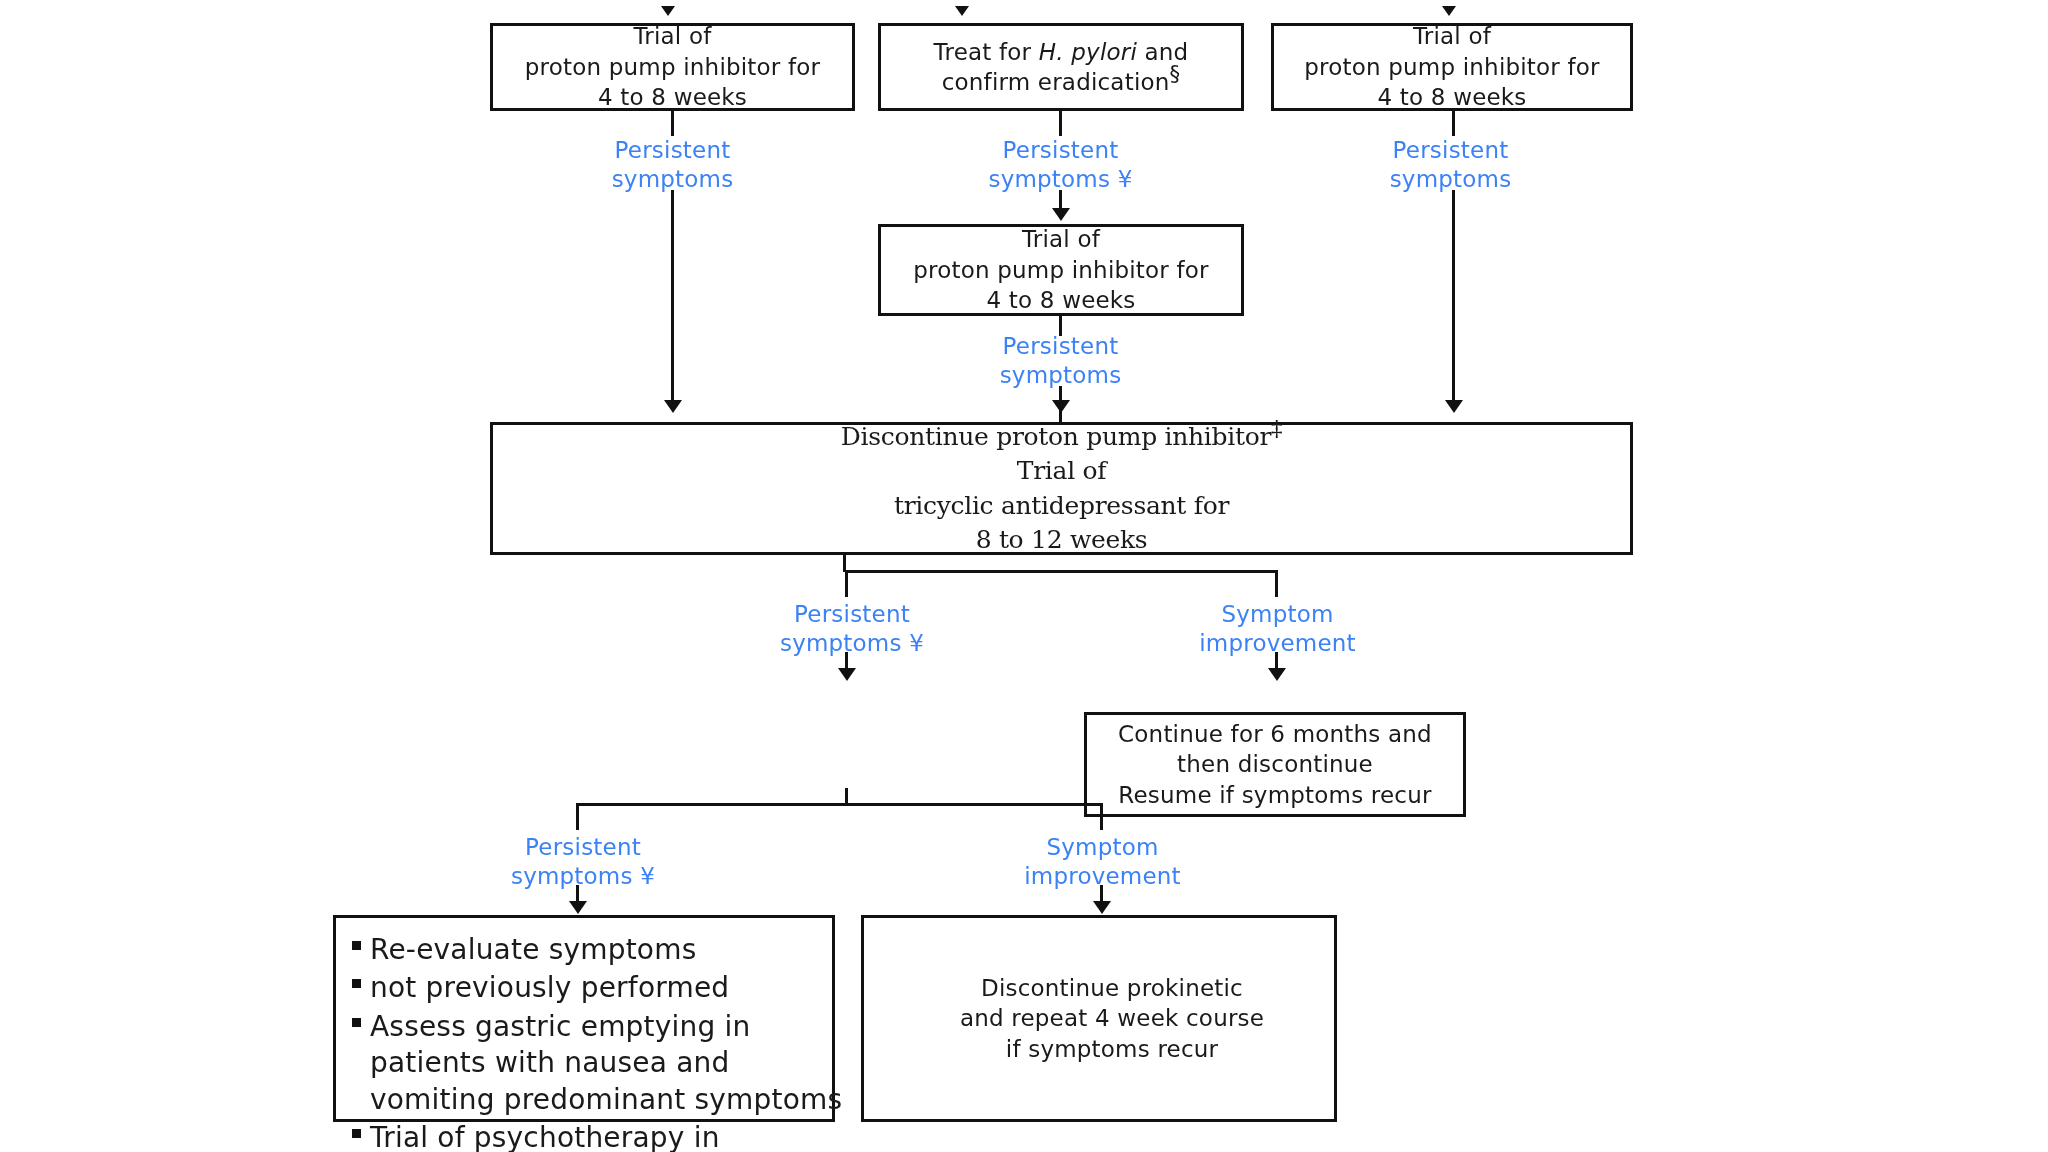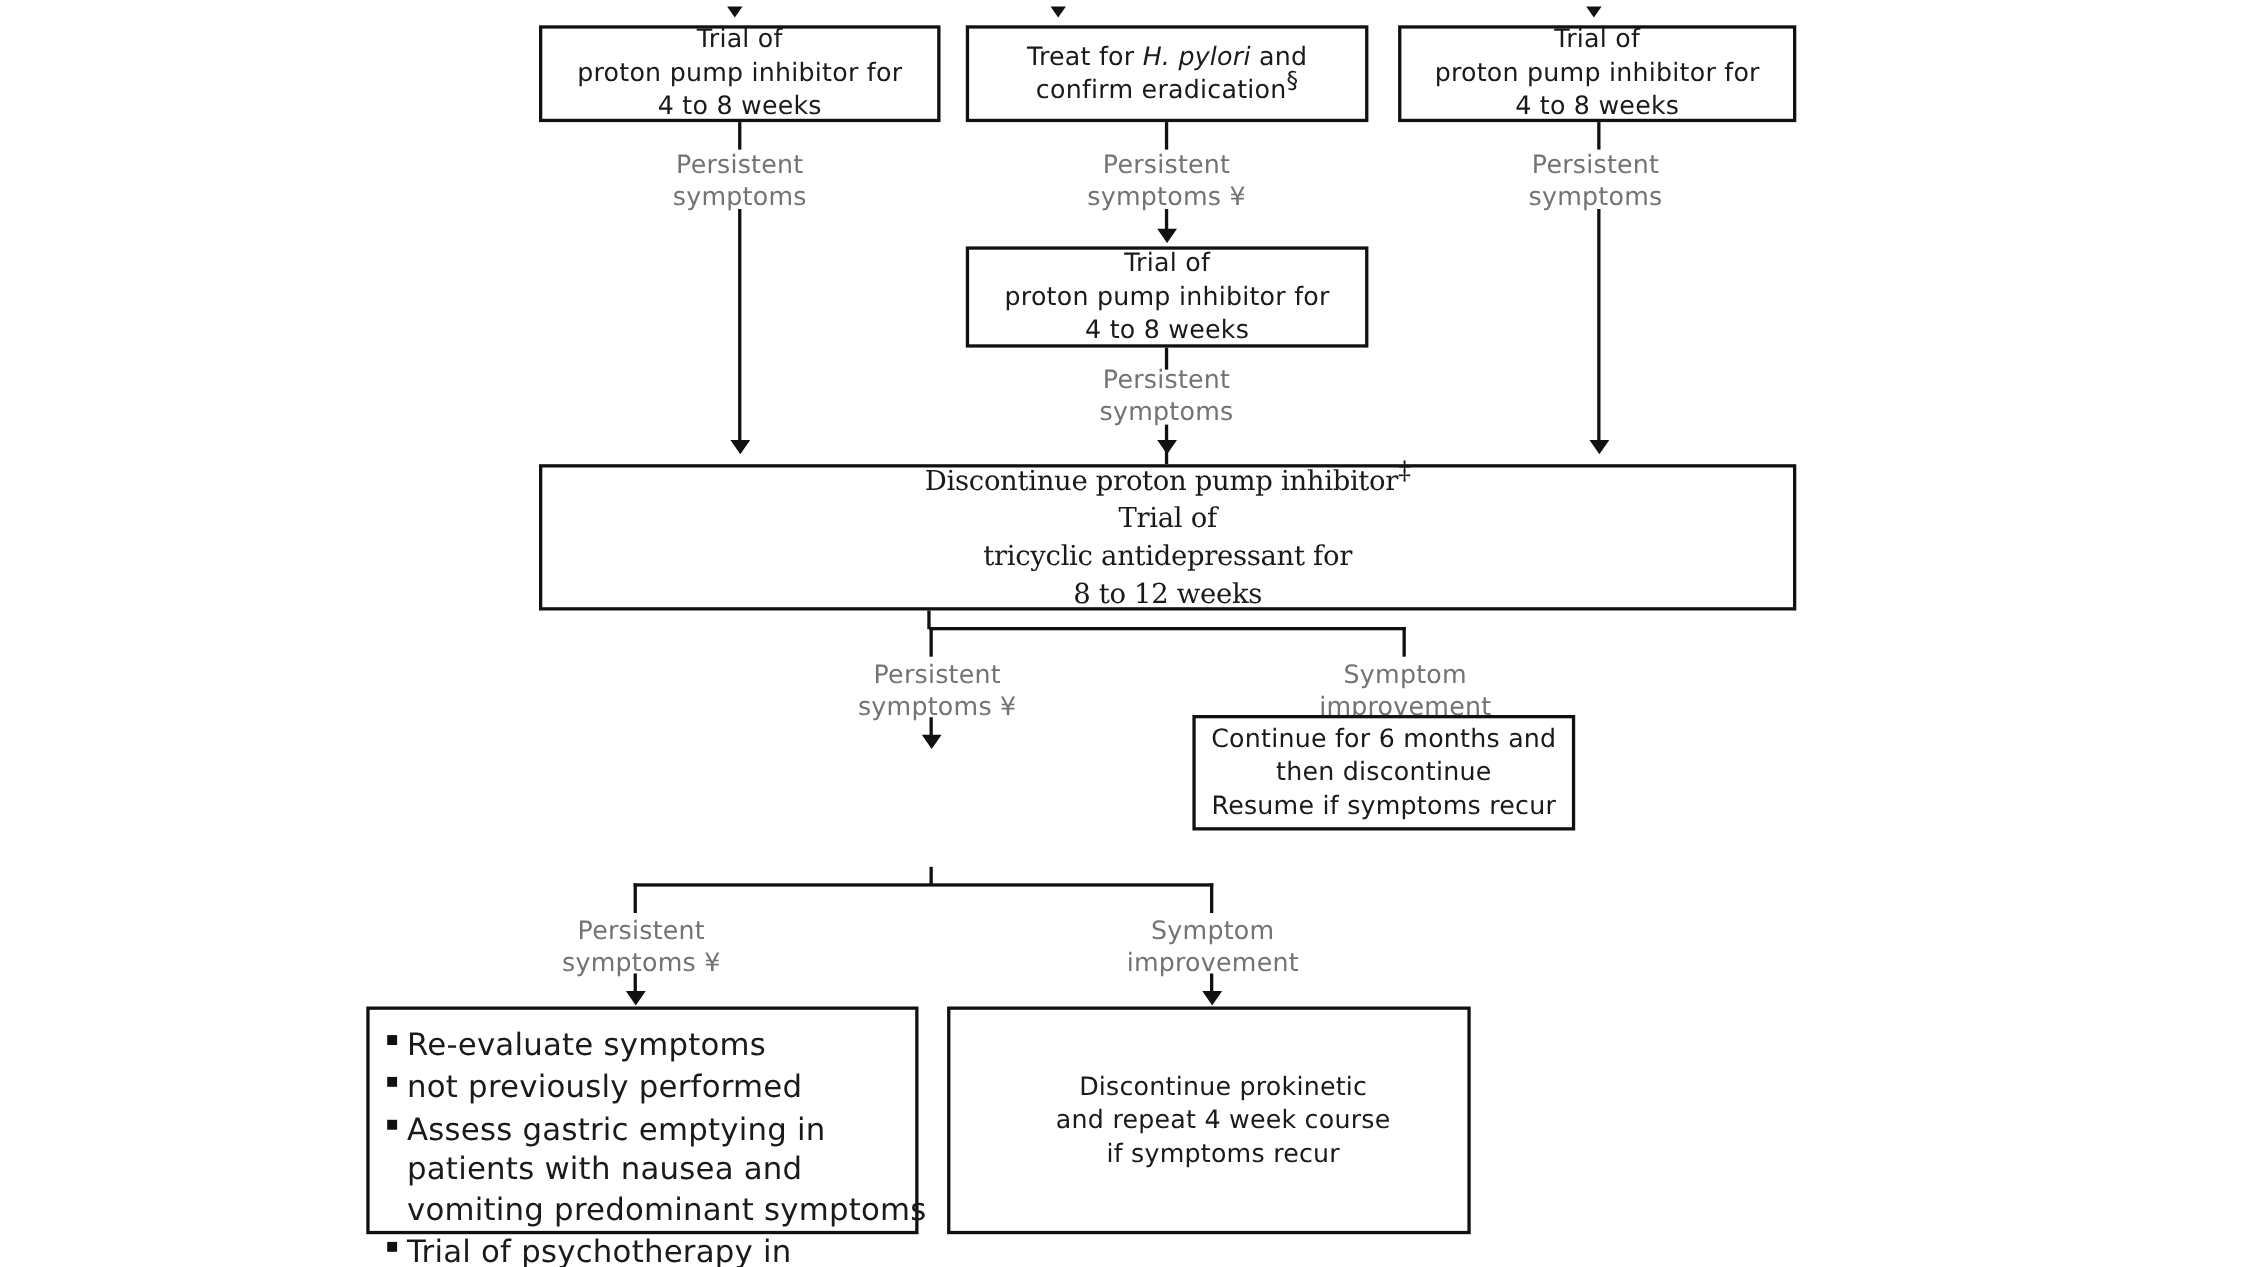--- a/index.html
+++ b/index.html
@@ -68,21 +68,21 @@
   .bullet-text .l { display: block; white-space: nowrap; }
 
   
   .elabel {
     position: absolute;
     font-family: "DejaVu Sans", sans-serif;
     font-size: 23px;
     line-height: 1.28;
     letter-spacing: 0.2px;
     text-align: center;
-    color: #737373;
+    color: #3b82f6;
     white-space: nowrap;
   }
   .elabel .l { display: block; }
 
   
   .vline {
     position: absolute;
     width: 3px;
     background: #111111;
   }
@@ -197,21 +197,21 @@
     <span class="l">Symptom</span>
     <span class="l">improvement</span>
   </div>
 
   <div class="vline" style="left:845px; top:652px; height:26px;"></div>
   <div class="arrow" style="left:838px; top:668px;"></div>
   <div class="vline" style="left:1275px; top:652px; height:26px;"></div>
   <div class="arrow" style="left:1268px; top:668px;"></div>
 
 
-  <div class="node" style="left:1084px; top:650px; width:348px; height:105px;">
+  <div class="node" style="left:1084px; top:712px; width:382px; height:105px;">
     <span class="line">Continue for 6 months and</span>
     <span class="line">then discontinue</span>
     <span class="gap"></span>
     <span class="line">Resume if symptoms recur</span>
   </div>
 
   <div class="vline" style="left:845px; top:788px; height:17px;"></div>
   <div class="hline" style="left:576px; top:803px; width:527px;"></div>
   <div class="vline" style="left:576px; top:803px; height:27px;"></div>
   <div class="vline" style="left:1100px; top:803px; height:27px;"></div>

